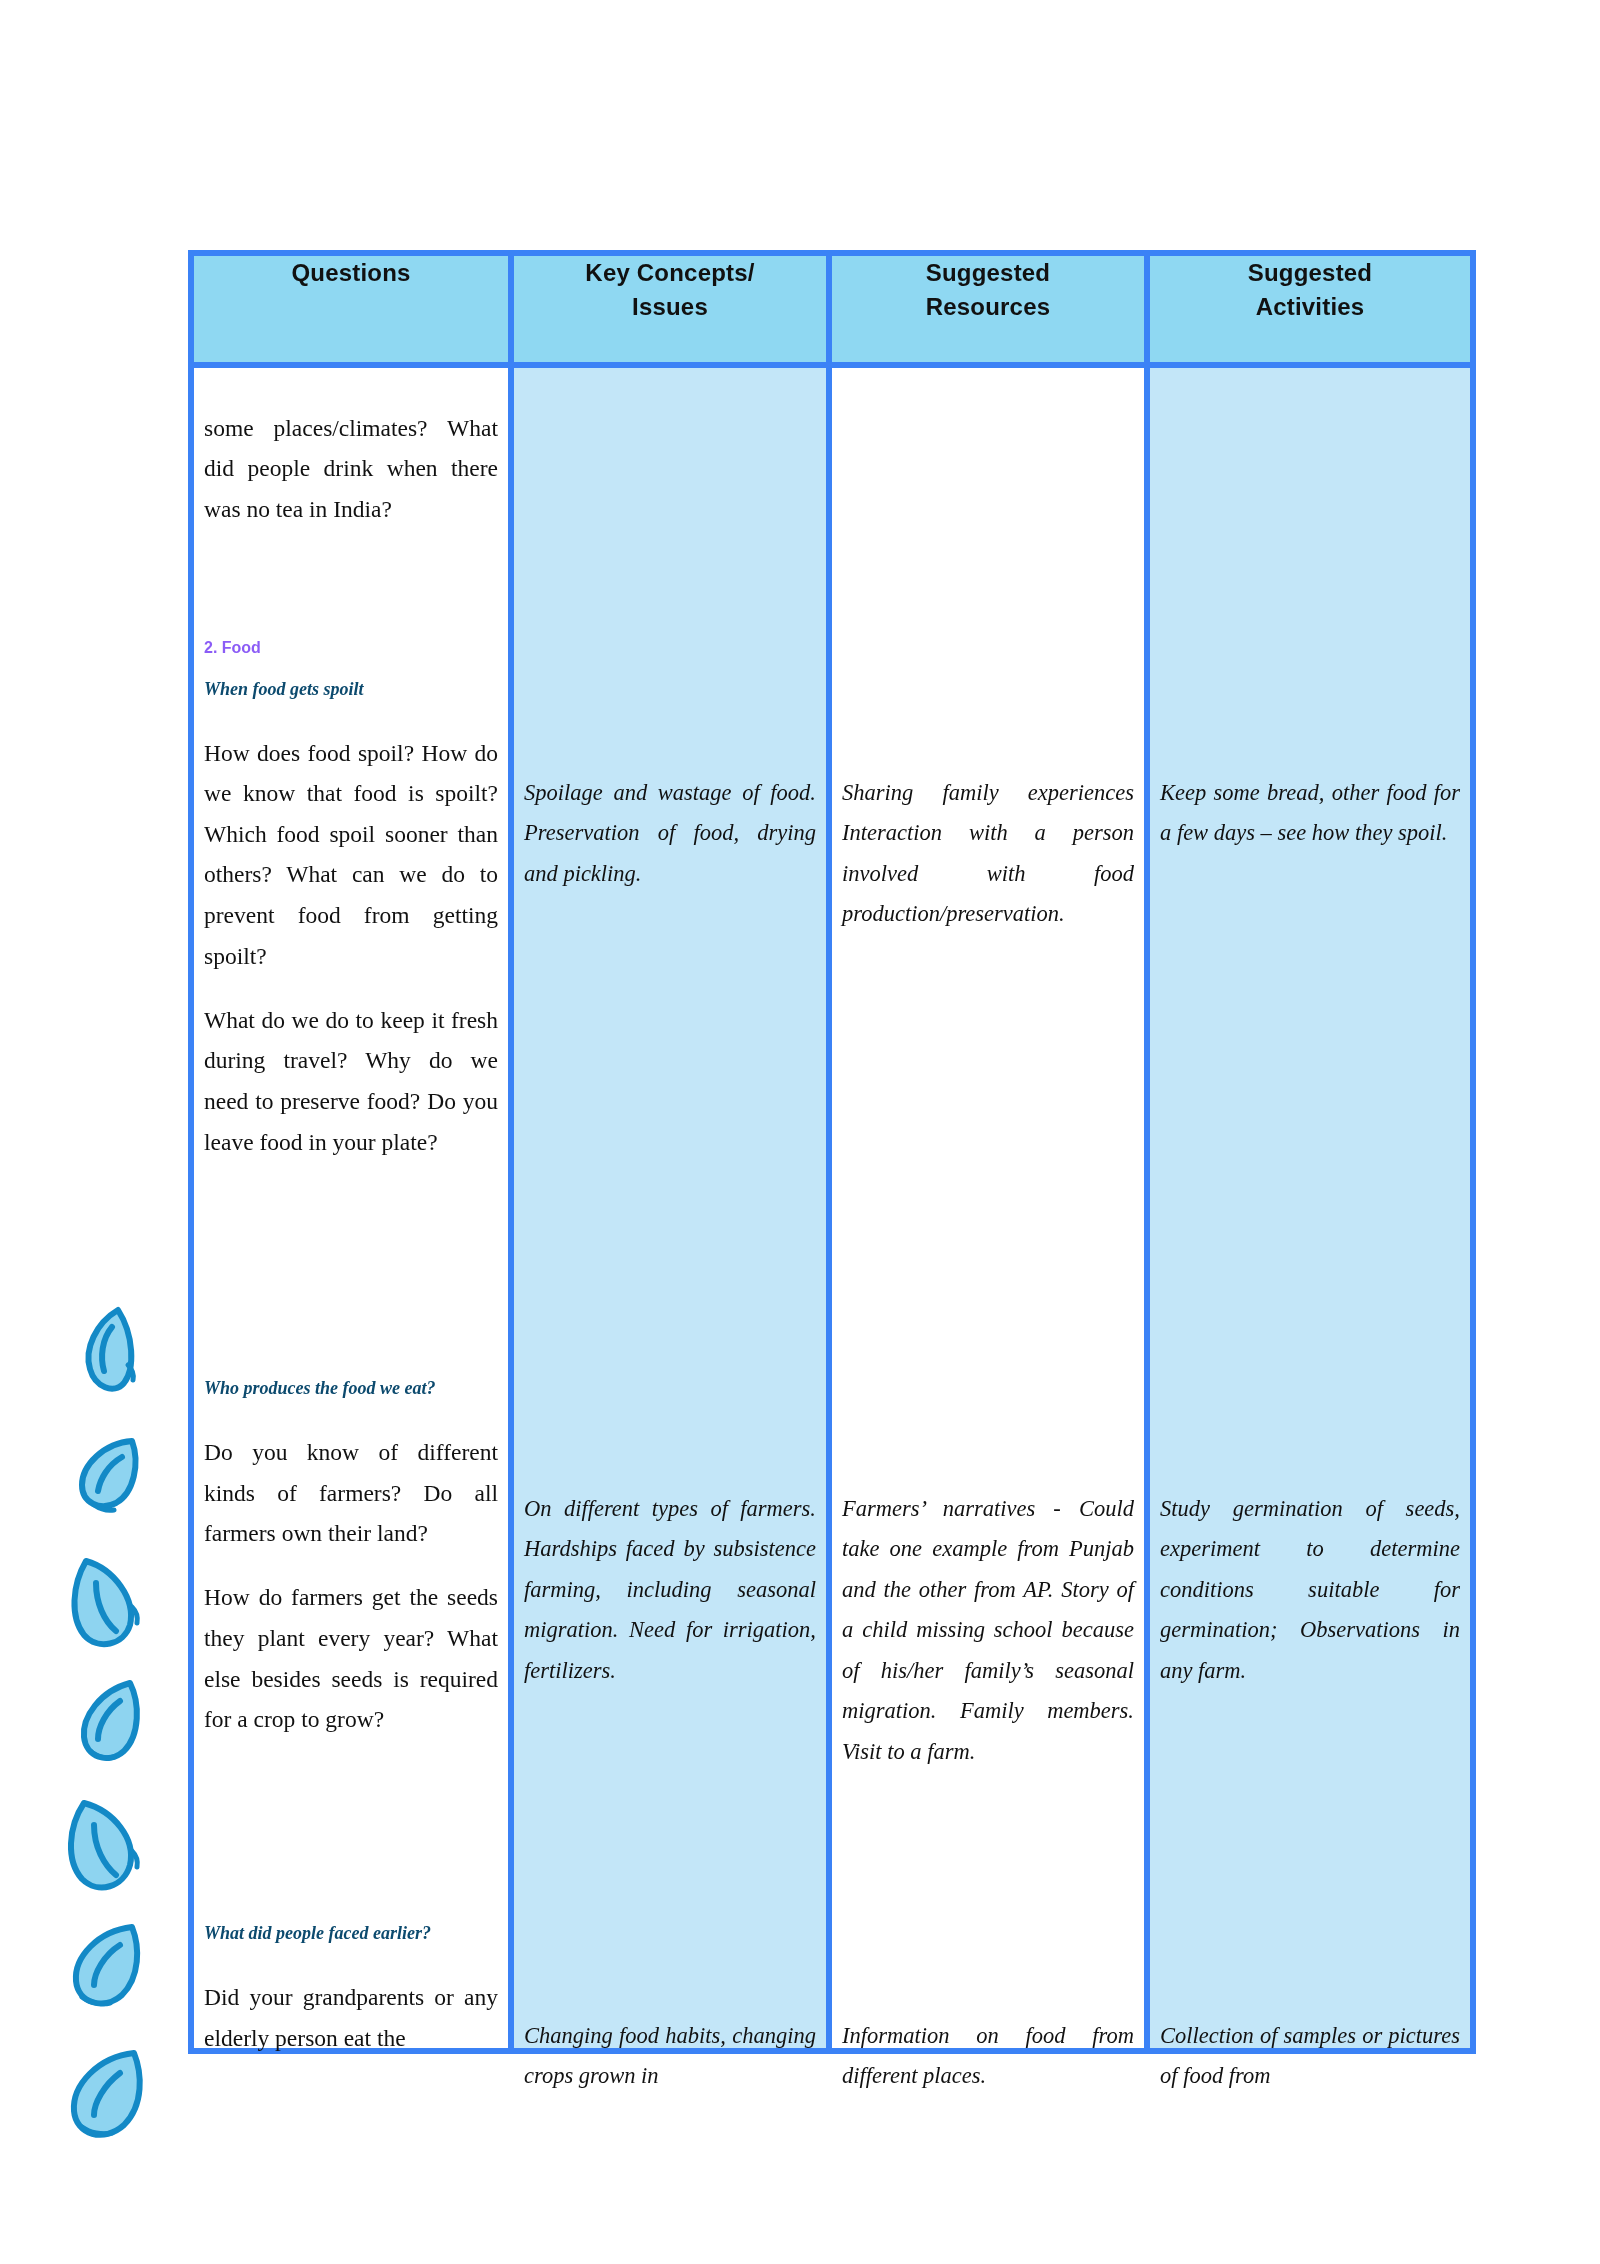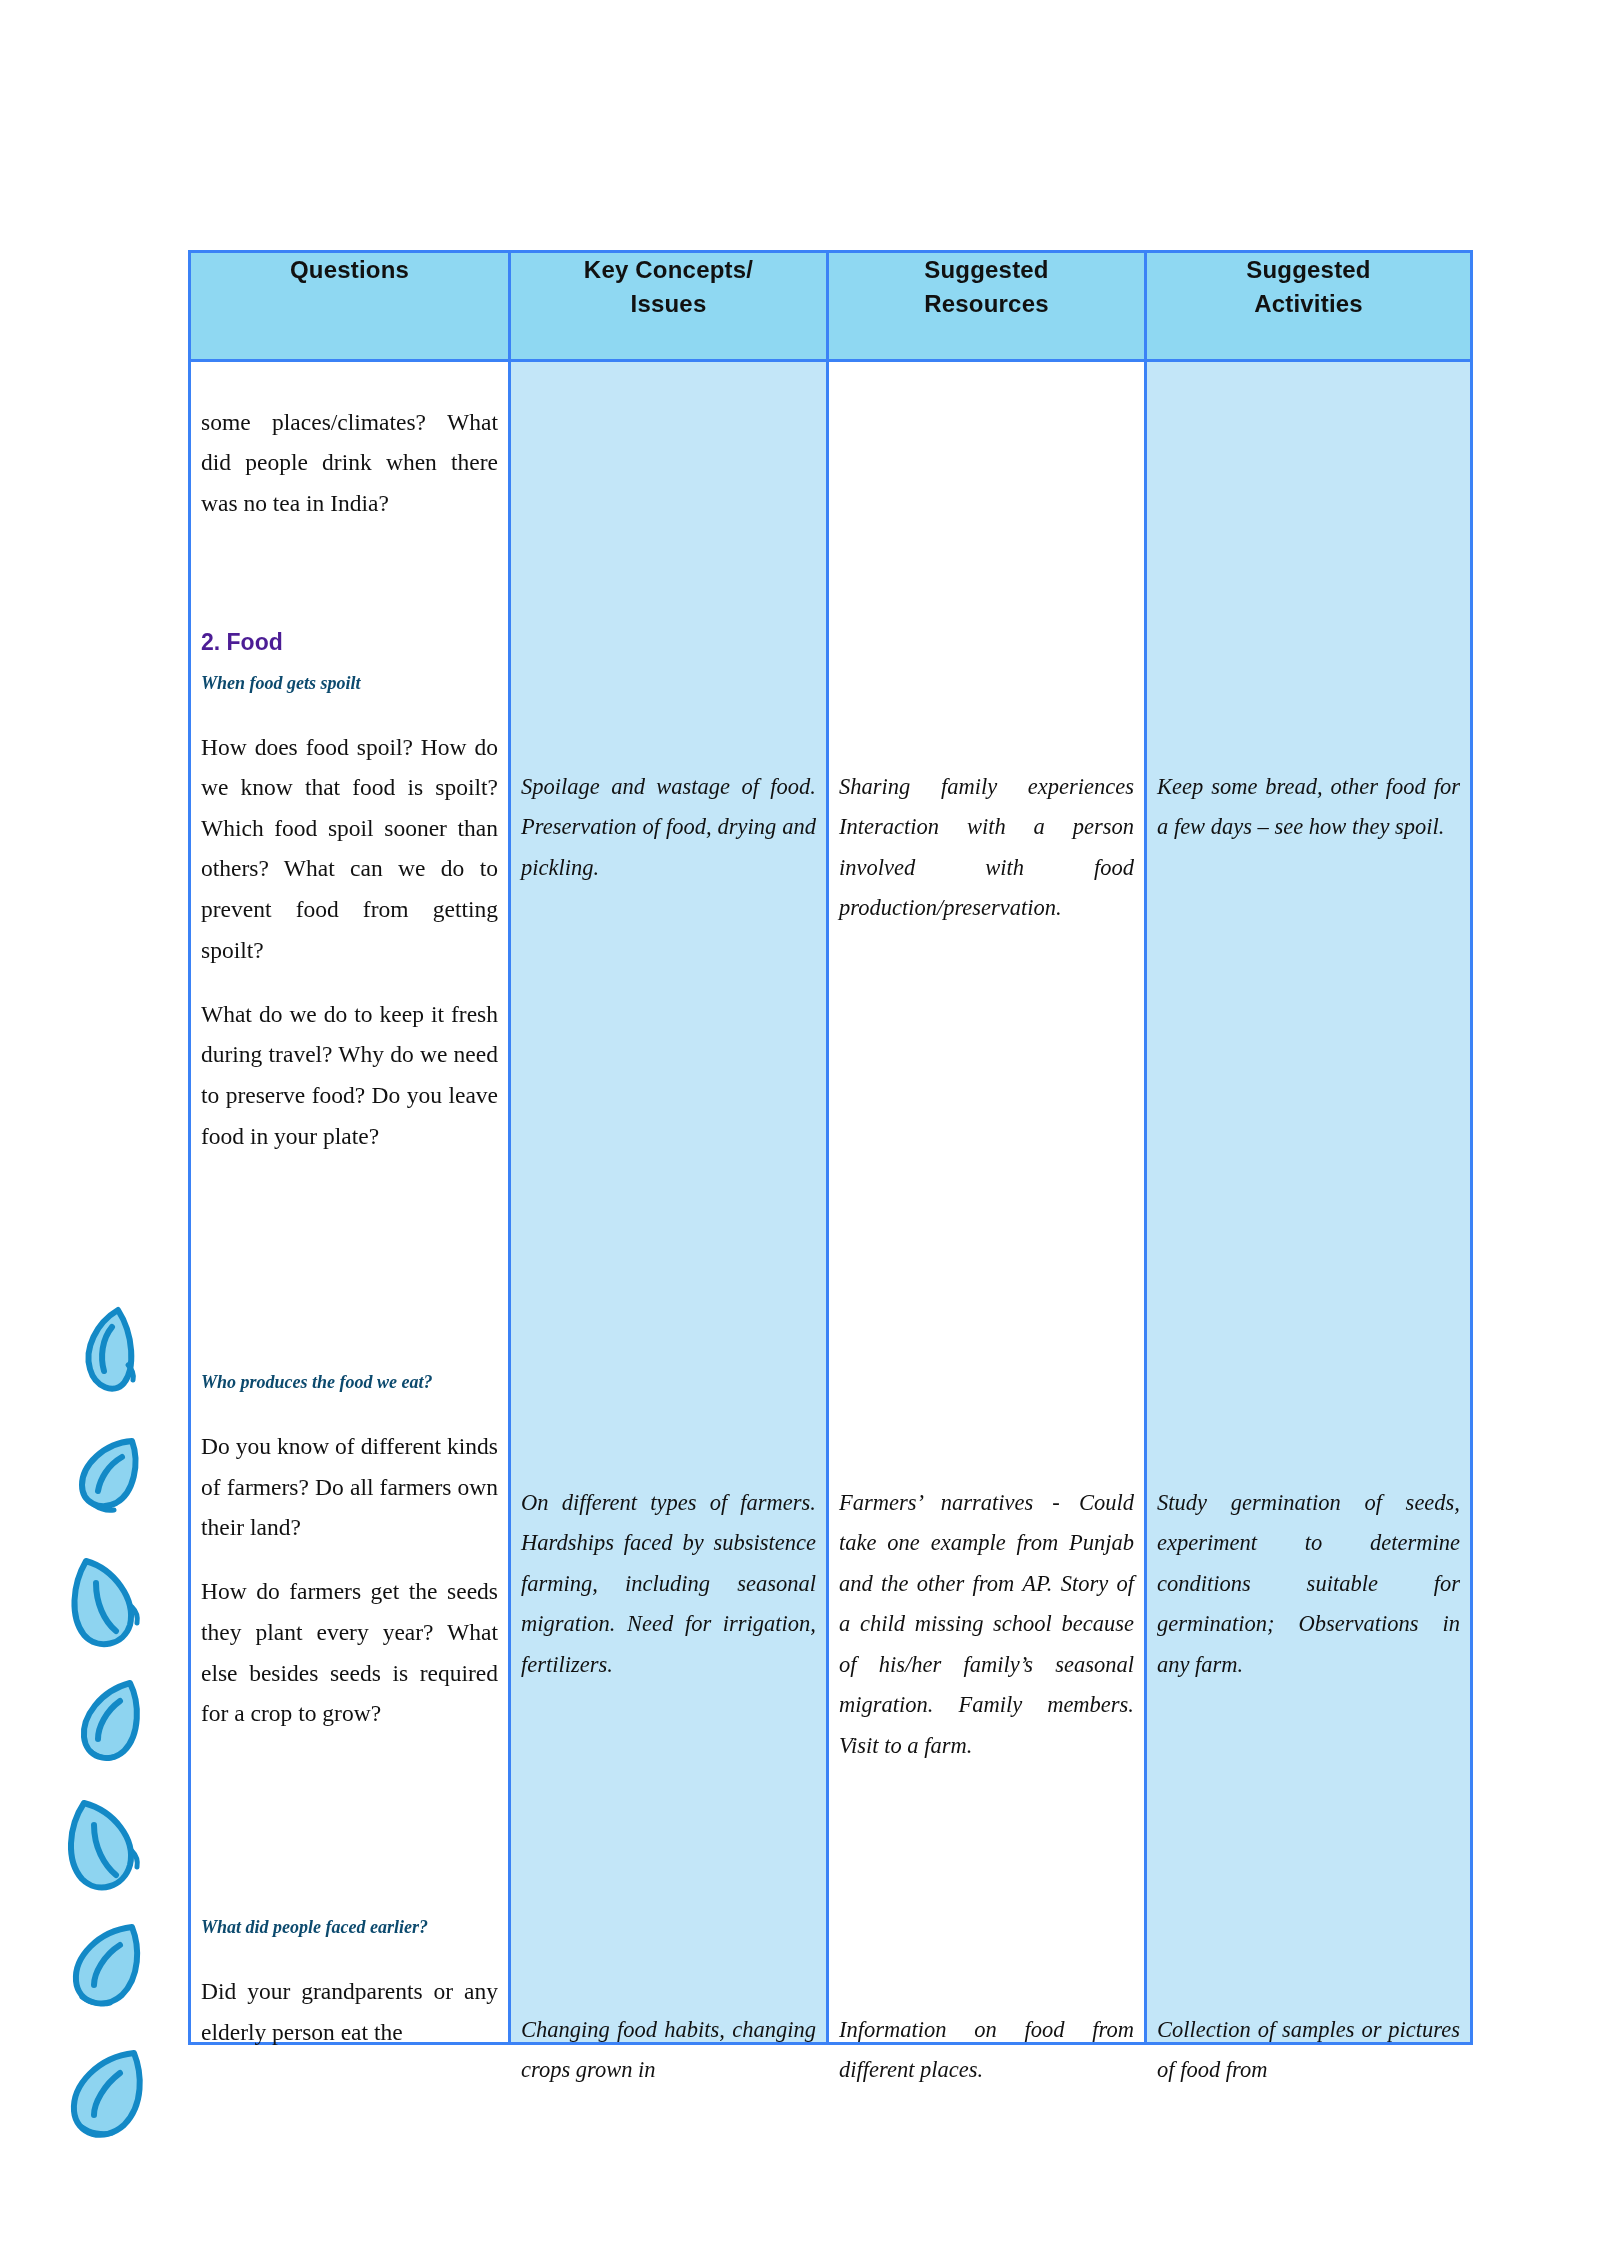--- a/index.html
+++ b/index.html
@@ -76,21 +76,21 @@
     border-collapse: collapse;
     table-layout: fixed;
   }
   #syllabus-table col.c1 { width: 320px; }
   #syllabus-table col.c2 { width: 318px; }
   #syllabus-table col.c3 { width: 318px; }
   #syllabus-table col.c4 { width: 326px; }
 
   #syllabus-table th,
   #syllabus-table td {
-    border: 3px solid #3b82f6;
+    border: 6px solid #3b82f6;
     vertical-align: top;
     padding: 0;
   }
 
   thead th {
     background: #8fd8f2;
     height: 106px;
     text-align: center;
     vertical-align: middle;
     font-family: "Liberation Sans", sans-serif;
@@ -121,22 +121,22 @@
     text-align-last: left;
   }
   .block.narrow {
     font-size: 22.5px;
     font-style: italic;
   }
 
   .sec-num {
     font-family: "Liberation Sans", sans-serif;
     font-weight: bold;
-    font-size: 23px;
-    color: #4c1d95;
+    font-size: 16px;
+    color: #8b5cf6;
     line-height: 40.6px;
     margin: 0;
   }
   .sub-head {
     font-family: "Liberation Serif", serif;
     font-weight: bold;
     font-style: italic;
     font-size: 18px;
     line-height: 40.6px;
     color: #0c4a6e;

